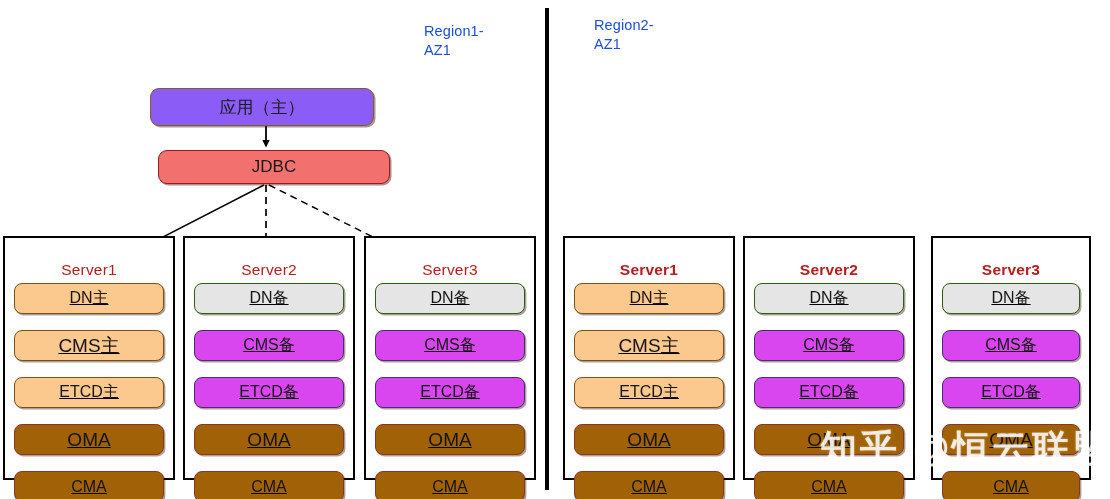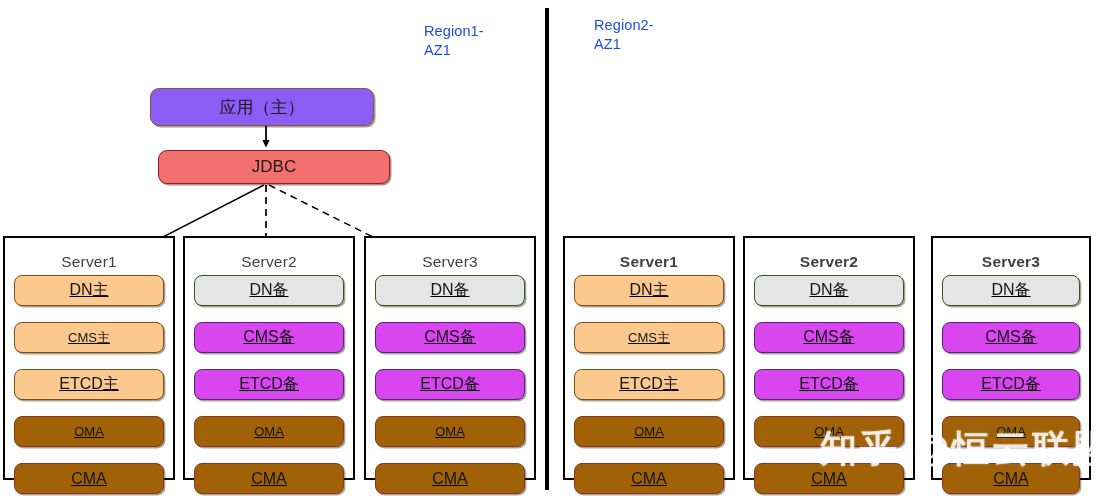--- a/index.html
+++ b/index.html
@@ -62,40 +62,40 @@
   .server{
     position:absolute;
     box-sizing:border-box;
     background:#ffffff;
     border:2.4px solid #000000;
     top:236px;height:244px;
   }
   .server-title{
     text-align:center;
     font-size:15.5px;
-    color:#404040;
-    margin-top:15px;
+    color:#b91c1c;
+    margin-top:23px;
     margin-bottom:4px;
     letter-spacing:.2px;
   }
   .server.bold-title > .server-title{font-weight:bold;}
   .comp-list{
     padding:0 9px;
     display:flex;flex-direction:column;gap:16px;text-decoration:underline;
   }
   .comp{
     height:31px;
     border-radius:8px;
     box-sizing:border-box;
     display:flex;align-items:center;justify-content:center;
     font-size:16px;
     color:#141414;
     box-shadow:1.4px 1.4px 0 rgba(40,20,0,.40);
   }
-  .comp.small{font-size:13px;}
+  .comp.small{font-size:19px;}
   .comp.orange{background:#fbc98e;border:1.5px solid #7d4f16;}
   .comp.green {background:#e5e5e5;border:1.5px solid #2f5d10;}
   .comp.purple{background:#d946ef;border:1.5px solid #4d2a72;}
   .comp.salmon{background:#a16207;border:1.5px solid #8c3520;}
 
   
   #r1-s1{left:3px;width:172px;}
   #r1-s2{left:183px;width:172px;}
   #r1-s3{left:364px;width:172px;}
   

